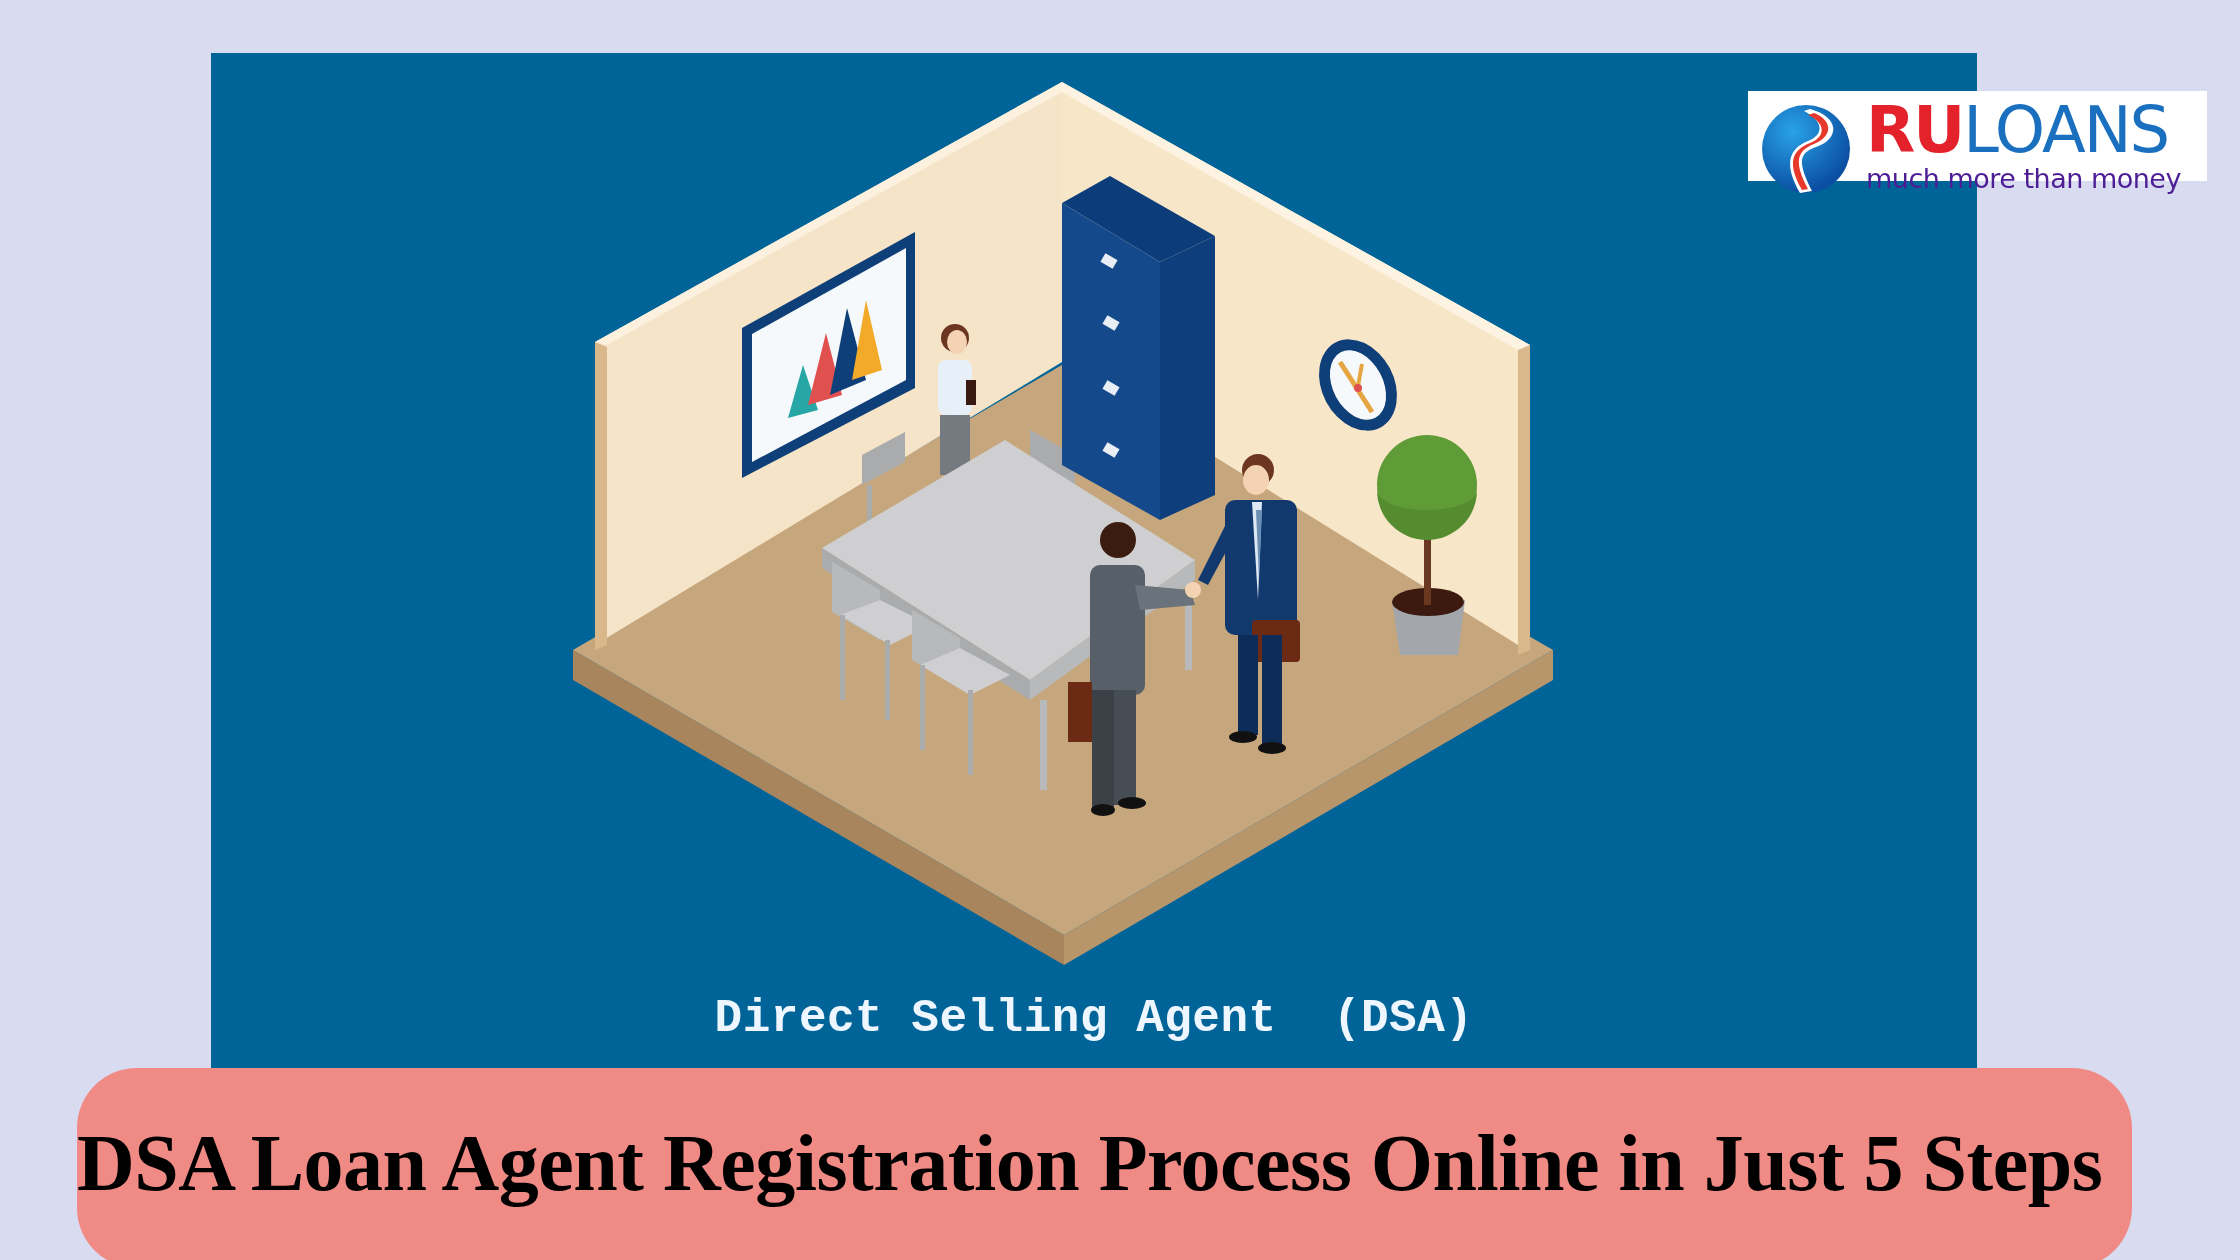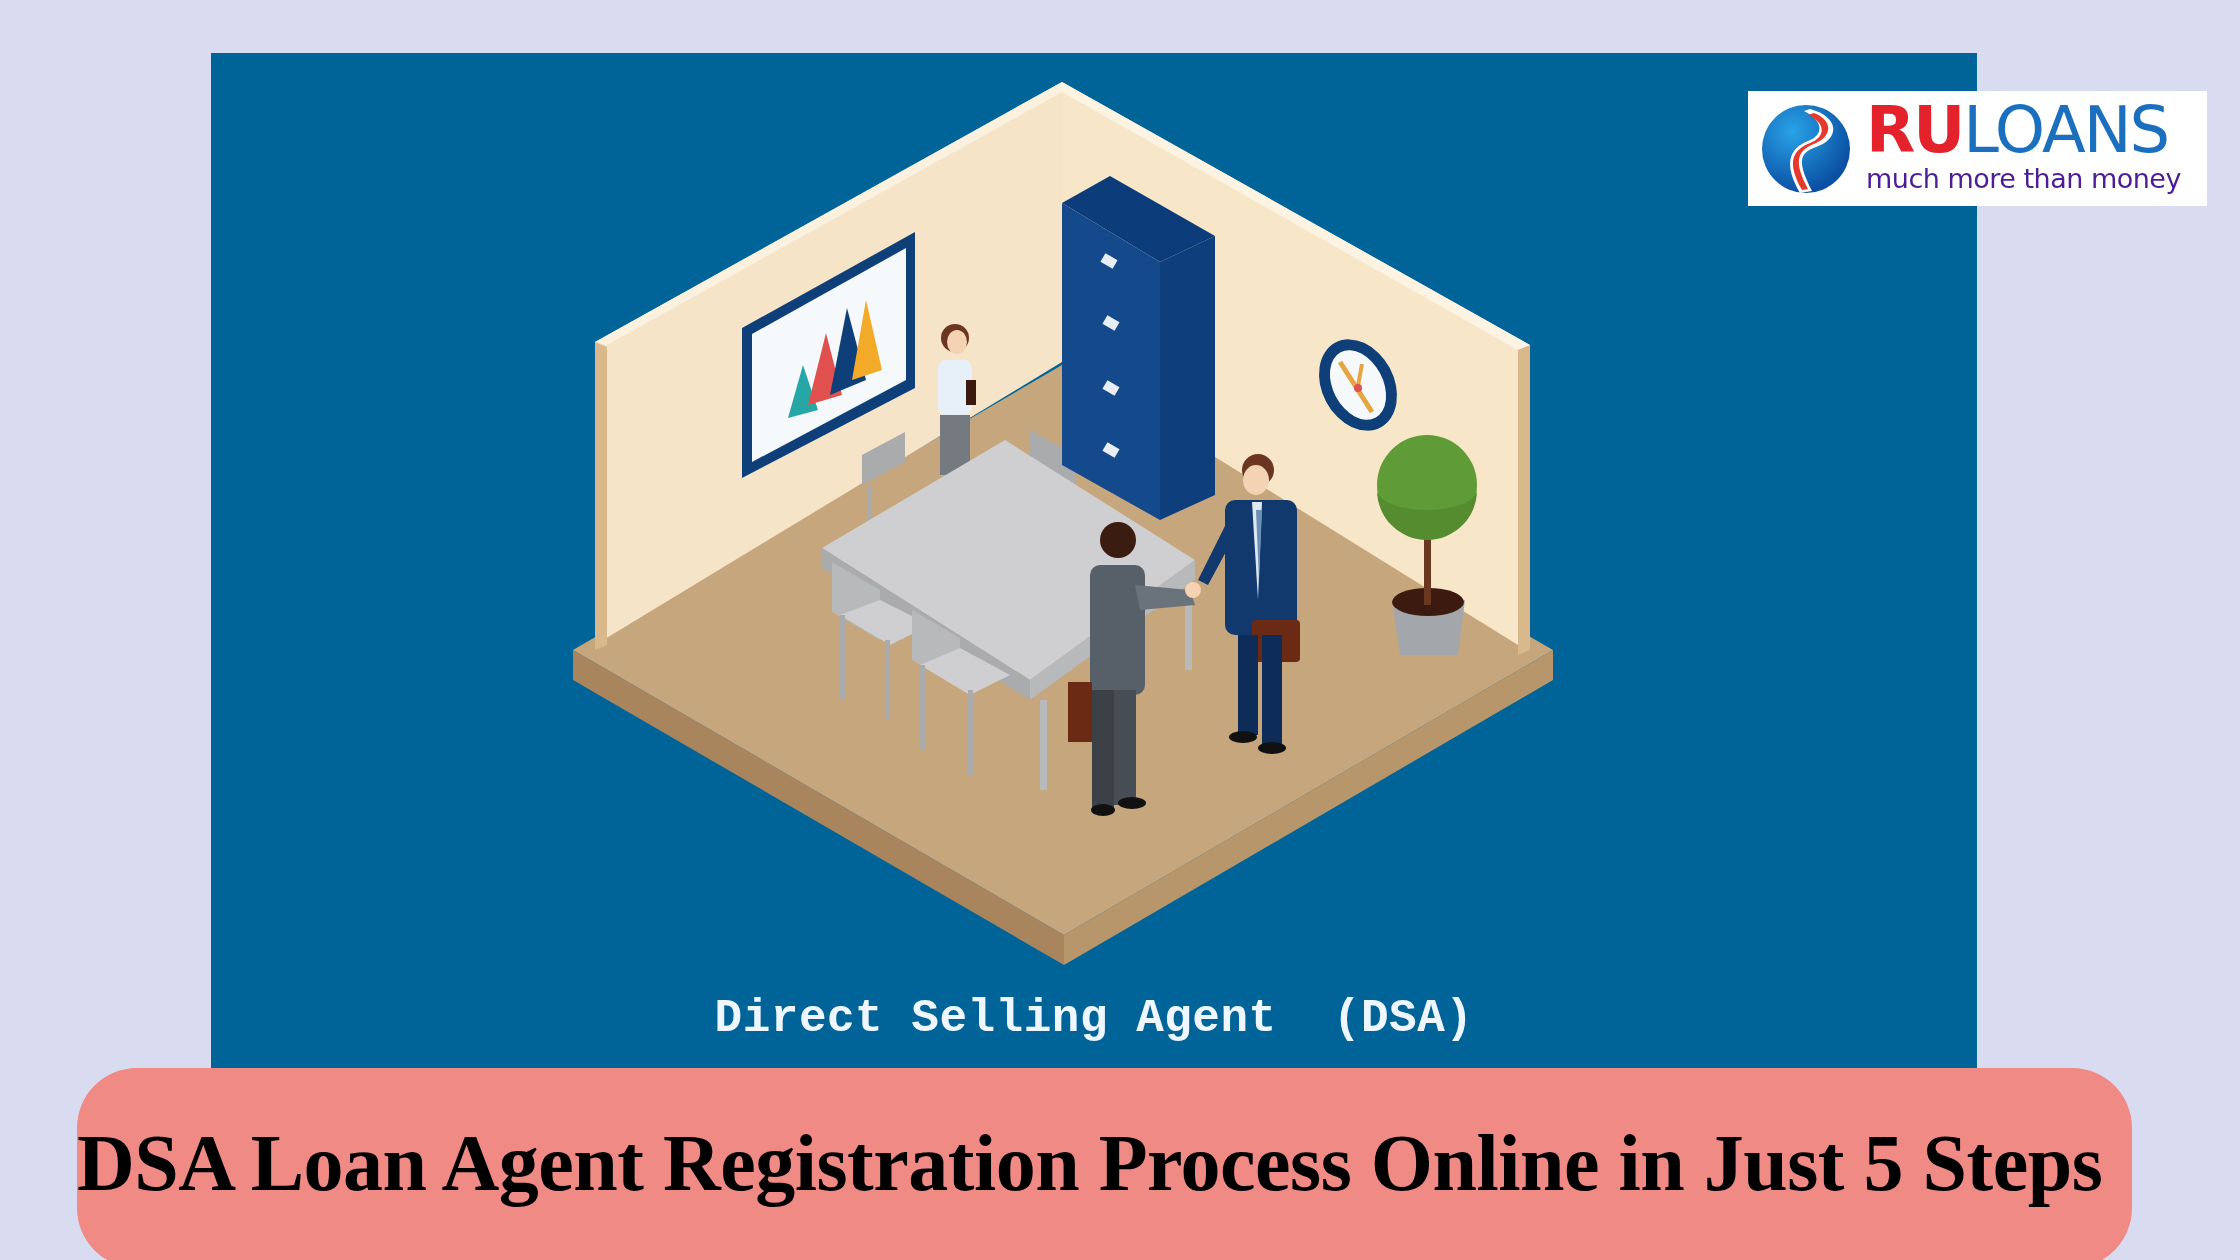--- a/index.html
+++ b/index.html
@@ -12,21 +12,21 @@
     position:absolute; left:211px; top:53px; width:1766px; height:1015px;
     background:#016499; overflow:hidden;
   }
   .hero svg { position:absolute; left:0; top:0; }
   .caption {
     position:absolute; left:0; width:100%; top:940px; text-align:center;
     color:#eef7ff; font-family:Liberation Mono, monospace; font-weight:bold;
     font-size:46px; letter-spacing:0.5px; white-space:pre;
   }
   .logo {
-    position:absolute; left:1748px; top:91px; width:459px; height:115px;
+    position:absolute; left:1748px; top:91px; width:459px; height:90px;
     background:#ffffff;
   }
   .logo svg { position:absolute; left:6px; top:8px; }
   .logo-word {
     position:absolute; left:118px; top:4px; font-family:"DejaVu Sans", sans-serif;
     font-size:64px; letter-spacing:-2px; line-height:70px; white-space:nowrap;
   }
   .logo-word .ru { color:#e3222b; font-weight:bold; }
   .logo-word .loans { color:#1a6fbe; }
   .logo-tag {

